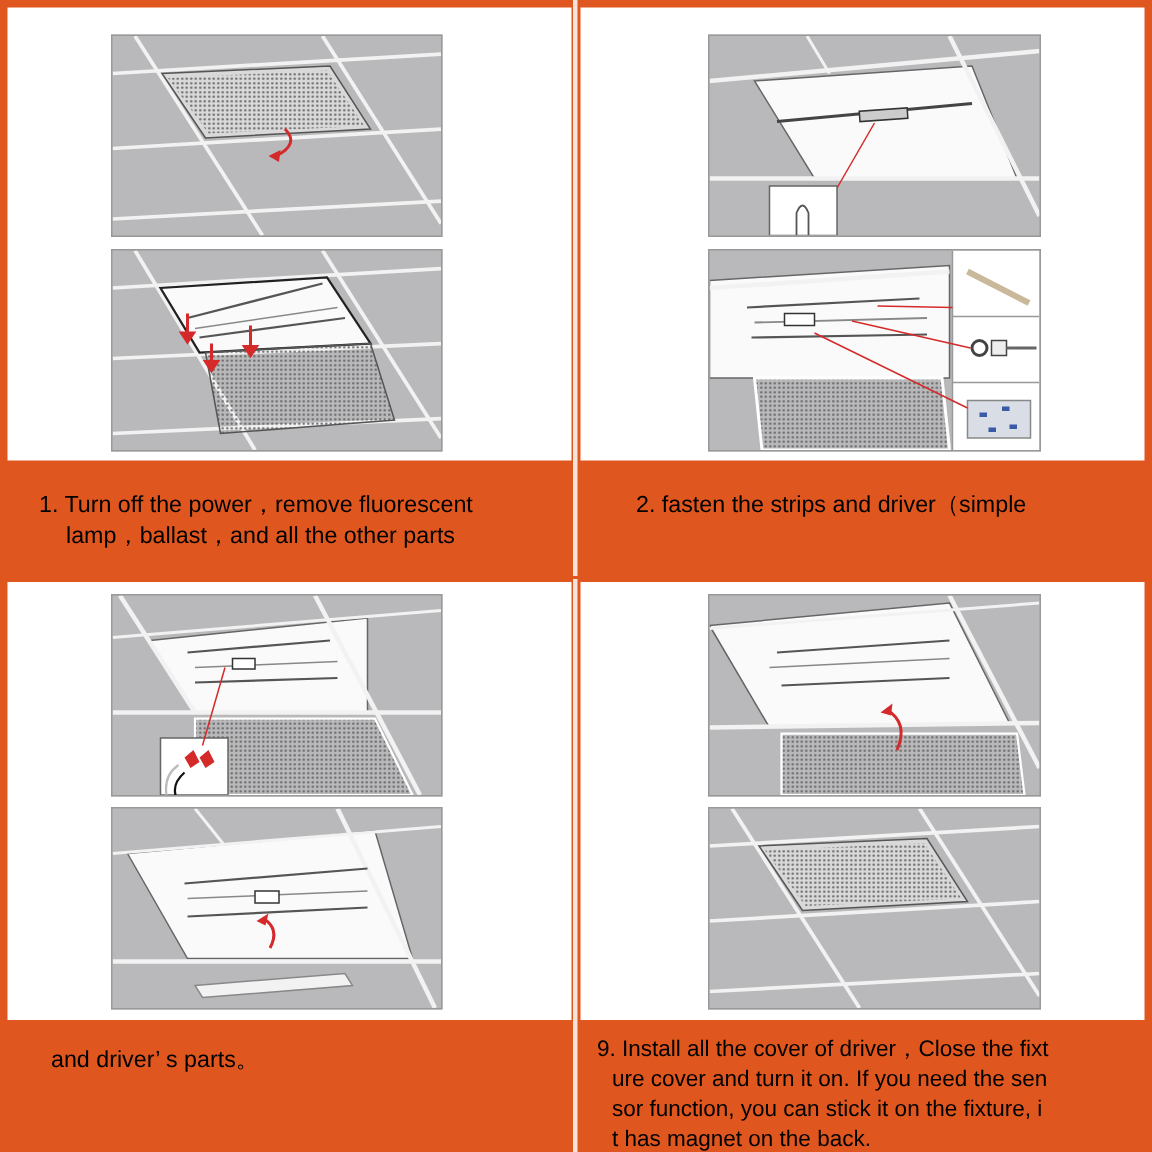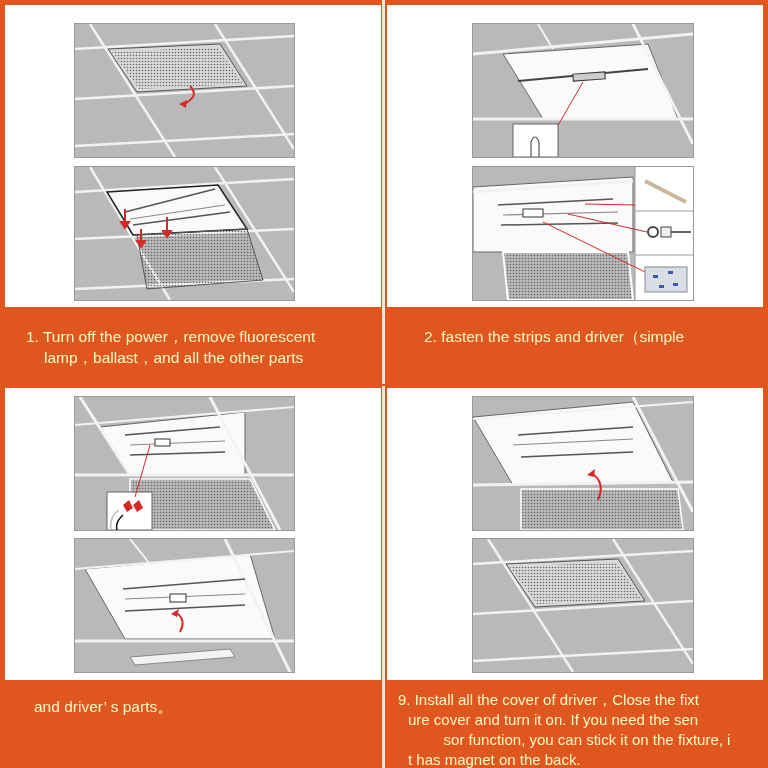--- a/index.html
+++ b/index.html
@@ -1,18 +1,18 @@
 <!DOCTYPE html>
 <html><head>
 <meta charset="utf-8">
 <style>
   html,body{margin:0;padding:0;}
   body{width:768px;height:768px;background:#E0561F;position:relative;overflow:hidden;font-family:"Liberation Sans","DejaVu Sans",sans-serif;}
   .panel{position:absolute;background:#ffffff;}
-  .caption{position:absolute;color:#fef9c3;font-size:15.5px;line-height:21px;}
+  .caption{position:absolute;color:#000000;font-size:15.5px;line-height:21px;}
   .figure{position:absolute;background:#b9b9bb;overflow:hidden;border:1px solid #999;}
   .figure svg{position:absolute;left:0;top:0;width:100%;height:100%;}
   .divider{position:absolute;background:#f6e4da;}
 </style>
 </head>
 <body>
 
 <div class="panel" style="left:5px;top:5px;width:376px;height:302px;">
   <div class="figure" style="left:69px;top:18px;width:219px;height:133px;">
     <svg viewBox="0 0 219 133" preserveAspectRatio="none">
@@ -182,18 +182,18 @@
         <line x1="140" y1="0" x2="220" y2="125"></line>
       </g>
       <polygon points="33,25 145,20 172,62 62,68" fill="#d9d9d9" stroke="#555"></polygon>
       <polygon points="37,28 143,23 168,60 64,65" fill="url(#mesh1)"></polygon>
     </svg>
   </div>
 </div>
 <div class="caption" style="left:398px;top:690px;width:368px;font-size:15px;line-height:20px;">
   <div>9. Install all the cover of driver，Close the fixt</div>
   <div style="padding-left:10px;">ure cover and turn it on. If you need the sen</div>
-  <div style="padding-left:10px;text-align:center;">sor function, you can stick it on the fixture, i</div>
+  <div style="padding-left:10px;">sor function, you can stick it on the fixture, i</div>
   <div style="padding-left:10px;">t has magnet on the back.</div>
 </div>
 
 <div class="divider" style="left:382px;top:0;width:3px;height:768px;"></div>
 <div class="divider" style="left:0;top:384px;width:768px;height:2px;background:#E0561F;"></div>
 
 </body></html>

